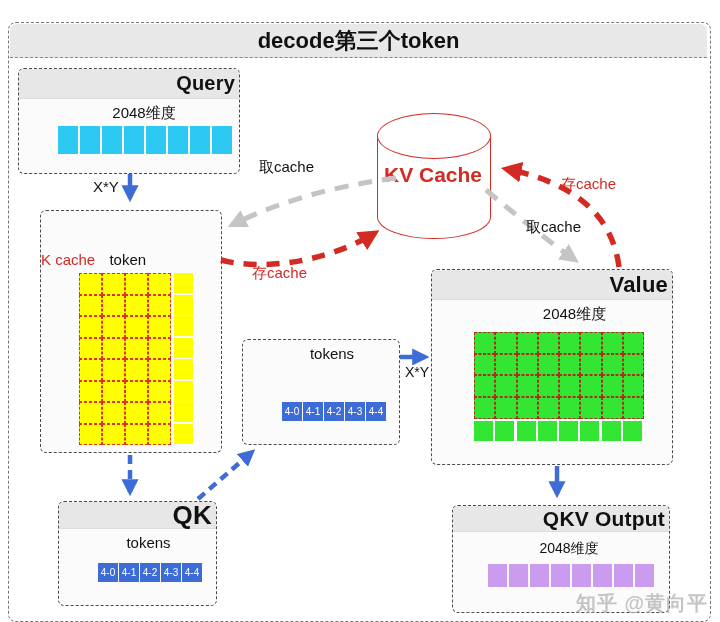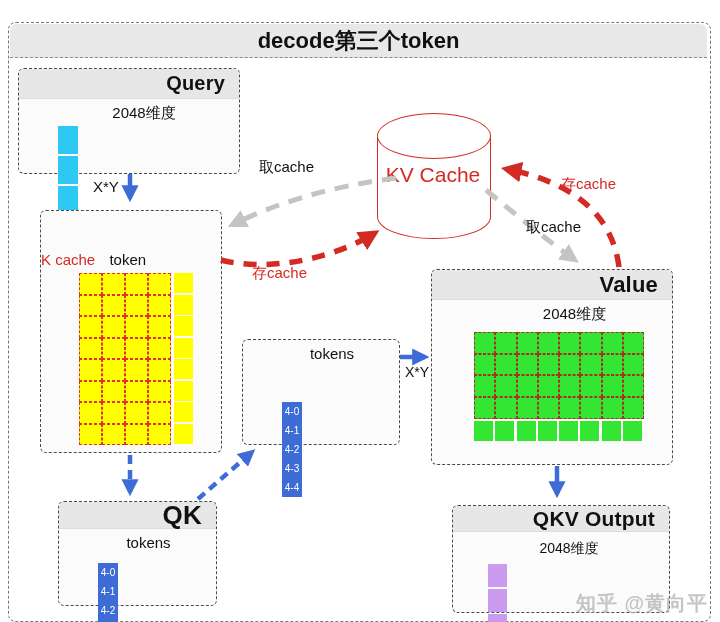--- a/index.html
+++ b/index.html
@@ -1,42 +1,42 @@
 <!DOCTYPE html>
 <html><head>
 <meta charset="utf-8">
 <style>
   html,body{margin:0;padding:0;background:#fff;}
   body{font-family:"Liberation Sans","DejaVu Sans",sans-serif;color:#111;}
   .canvas{position:relative;width:720px;height:622px;background:#fff;overflow:hidden;margin-top:14px;}
   .outer{position:absolute;left:8px;top:8px;width:701px;height:598px;border:1.5px dashed #777;border-radius:8px;background:#fff;}
   .titlebar{position:absolute;left:10px;top:10px;width:697px;height:33px;background:#e8e8e8;border-bottom:1px dashed #888;border-radius:7px 7px 0 0;display:flex;align-items:center;justify-content:center;font-size:22px;font-weight:600;}
   .box{position:absolute;border:1.5px dashed #4a4a4a;border-radius:6px;background:#fbfbfb;z-index:10;}
-  .boxhdr{height:29px;background:#e7e7e7;border-bottom:1px solid #ddd;border-radius:5px 5px 0 0;display:flex;align-items:center;justify-content:flex-end;padding-right:14px;font-weight:600;font-size:20px;letter-spacing:0.2px;}
+  .boxhdr{height:29px;background:#e7e7e7;border-bottom:1px solid #ddd;border-radius:5px 5px 0 0;display:flex;align-items:center;justify-content:flex-end;padding-right:4px;font-weight:600;font-size:20px;letter-spacing:0.2px;}
   .dim{ text-align:center;font-size:15px;margin-top:5px;}
   .vlabel{position:absolute;transform:rotate(90deg);transform-origin:top left;white-space:nowrap;font-size:15px;letter-spacing:1px;}
   .red{color:#d42a24;}
-  .cellrow{position:absolute;display:flex;gap:2px;flex-direction:column;}
+  .cellrow{position:absolute;display:flex;gap:2px;}
   .cell{box-sizing:border-box;}
   .cyan{width:20px;height:28px;background:#2ec9f2;}
   .purple{width:19px;height:23px;background:#cb9bef;}
   .blue{width:20px;height:19px;background:#3e6cd6;color:#fff;font-size:10px;display:flex;align-items:center;justify-content:center;margin-right:1px;}
   .keygrid{position:absolute;display:flex;}
   .kdash{display:grid;grid-template-columns:repeat(4,23px);grid-auto-rows:21.5px;}
   .ydash{background:#ffff00;border:1px dashed #e03030;}
   .kplain{display:flex;flex-direction:column;gap:1.5px;margin-left:3px;}
   .yplain{width:19px;height:20px;background:#ffff00;}
   .valgrid{position:absolute;}
   .vdash{display:grid;grid-template-columns:repeat(8,21.3px);grid-auto-rows:21.7px;}
   .gdash{background:#33e633;border:1px dashed #a8321e;}
   .vplain{display:flex;gap:2.3px;margin-top:2px;}
   .gplain{width:19px;height:20px;background:#33e633;}
   .cyl-top{position:absolute;left:377px;top:99px;width:112px;height:44px;background:#fff;border:1.5px solid #d42a24;border-radius:50%;z-index:12;}
   .cyl-body{position:absolute;left:377px;top:121px;width:112px;height:103px;background:#fff;border-left:1.5px solid #d42a24;border-right:1.5px solid #d42a24;border-bottom:1.5px solid #d42a24;border-radius:0 0 56px 56px / 0 0 22px 22px;z-index:11;}
-  .cyl-label{position:absolute;left:377px;top:149px;width:112px;text-align:center;font-size:21px;font-weight:400;color:#d42a24;z-index:13;}
+  .cyl-label{position:absolute;left:377px;top:149px;width:112px;text-align:center;font-size:21px;font-weight:700;color:#d42a24;z-index:13;}
   .alabel{position:absolute;font-size:15px;z-index:55;}
   .overlay{position:absolute;left:0;top:0;width:720px;height:622px;z-index:50;pointer-events:none;}
   .watermark{position:absolute;left:540px;top:576px;width:168px;text-align:right;font-size:20px;font-weight:700;color:rgba(178,178,178,0.75);z-index:60;letter-spacing:1px;}
 </style>
 </head>
 <body>
 
 <div class="canvas">
   <div class="outer"></div>
   <div class="titlebar">decode第三个token</div>

